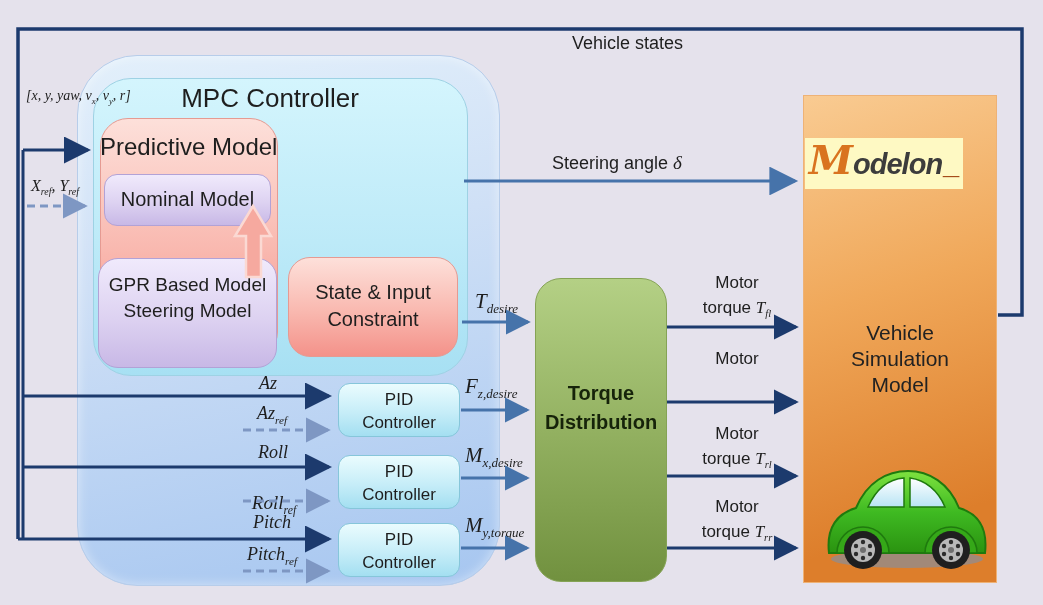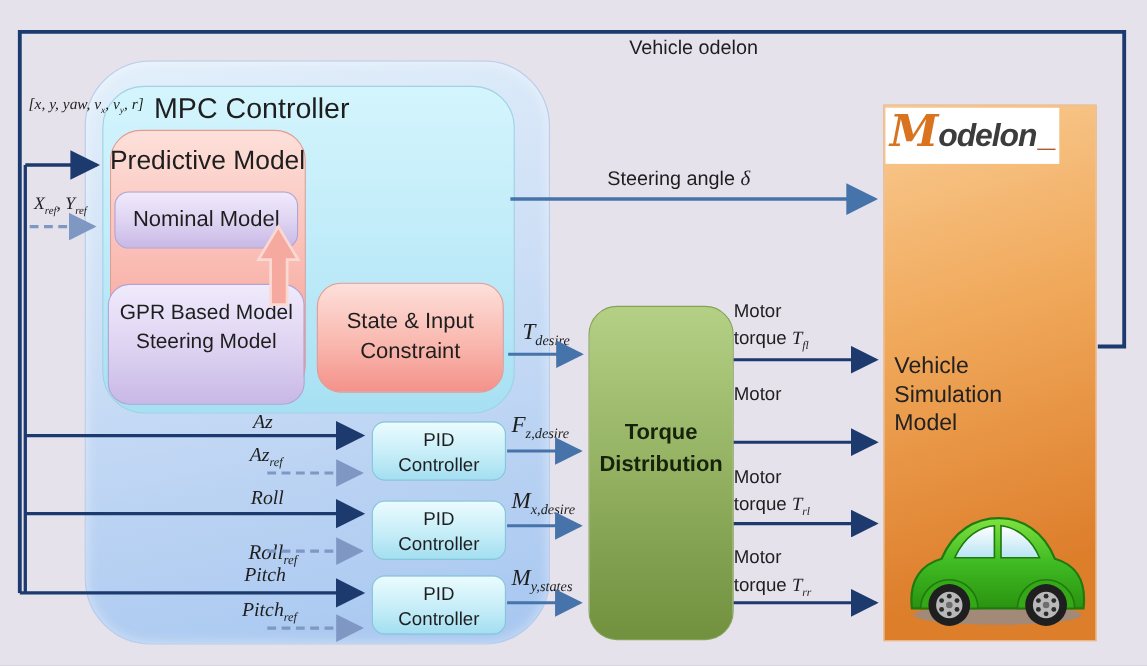--- a/index.html
+++ b/index.html
@@ -41,23 +41,23 @@
   }
   .green{
     border-radius:26px;
     background:linear-gradient(180deg,#b4d085 0%,#93b161 50%,#71913f 100%);
     border:1px solid #85a355;
   }
   .orange{
     background:linear-gradient(162deg,#f9cb92 0%,#f0a85a 40%,#dd7e2b 85%);
     border:1px solid #eeb276;
   }
-  .logo-band{background:#ffffff;}
+  .logo-band{background:#fef9c3;margin-top:40px;}
   .lbl{position:absolute;white-space:nowrap;}
-  .center{text-align:left;}
+  .center{text-align:center;}
   .math{font-family:"Liberation Serif","DejaVu Serif",serif;font-style:italic;}
   .math sub{font-size:0.62em;font-style:italic;line-height:0;}
   .two-line{line-height:27px;font-size:20px;}
   .overlay{position:absolute;left:0;top:0;pointer-events:none;}
 
   .logo-m{
     font-family:"DejaVu Serif",serif;font-style:italic;font-weight:bold;
     font-size:40px;color:#d9731f;line-height:1;
   }
   .logo-rest{
@@ -179,21 +179,21 @@
           <circle cx="135" cy="91" r="2.2"></circle>
           <circle cx="135" cy="99" r="2.2"></circle>
         <circle cx="128" cy="103" r="2.2"></circle>
           <circle cx="121" cy="99" r="2.2"></circle>
           <circle cx="121" cy="91" r="2.2"></circle>
       </g>
     </g>
   </svg>
 
   <div class="lbl" style="left:572px;top:33px;font-size:18px;">
-    <span>Vehicle odelon</span>
+    <span>Vehicle states</span>
   </div>
 
   <div class="lbl math" style="left:26px;top:88px;font-size:14px;">
     <span>[x, y, yaw, v</span><sub>x</sub><span>, v</span><sub>y</sub><span>, r]</span>
   </div>
 
   <div class="lbl math" style="left:31px;top:177px;font-size:16px;">
     <span>X</span><sub>ref</sub><span>, Y</span><sub>ref</sub>
   </div>
 
@@ -206,21 +206,21 @@
     <span>T</span><sub>desire</sub>
   </div>
 
   <div class="lbl math" style="left:465px;top:374px;font-size:21px;">
     <span>F</span><sub>z,desire</sub>
   </div>
   <div class="lbl math" style="left:465px;top:443px;font-size:21px;">
     <span>M</span><sub>x,desire</sub>
   </div>
   <div class="lbl math" style="left:465px;top:513px;font-size:21px;">
-    <span>M</span><sub>y,states</sub>
+    <span>M</span><sub>y,torque</sub>
   </div>
 
   <div class="lbl math center" style="left:230px;top:373px;width:76px;font-size:18px;">
     <span>Az</span>
   </div>
   <div class="lbl math center" style="left:227px;top:403px;width:90px;font-size:18px;">
     <span>Az</span><sub>ref</sub>
   </div>
   <div class="lbl math center" style="left:228px;top:442px;width:90px;font-size:18px;">
     <span>Roll</span>

